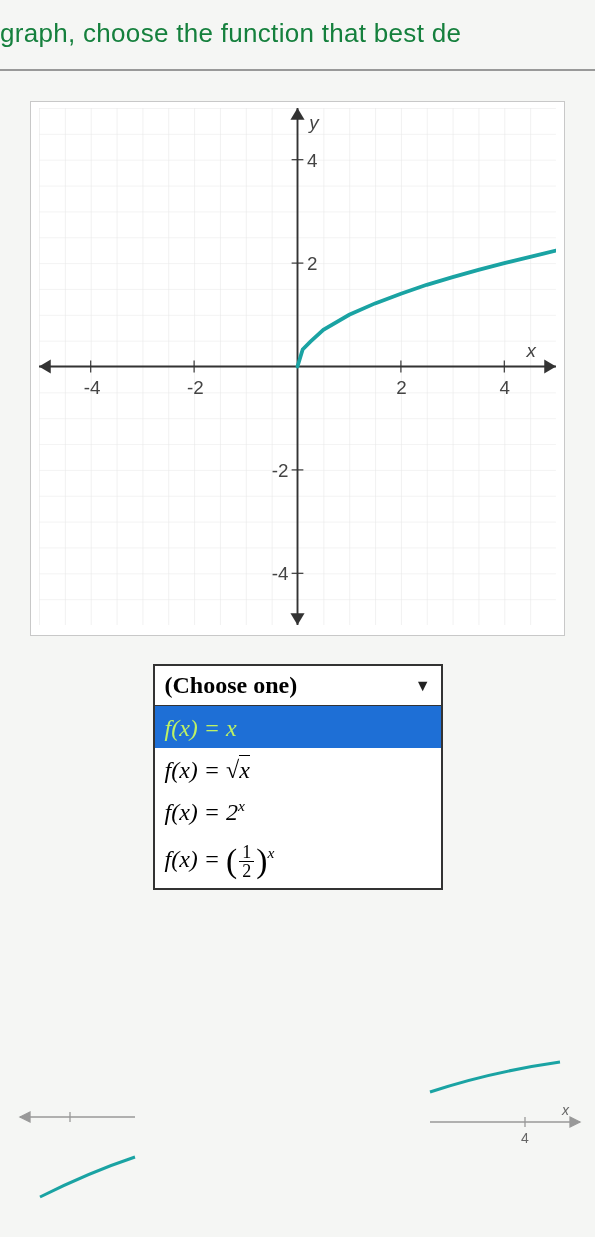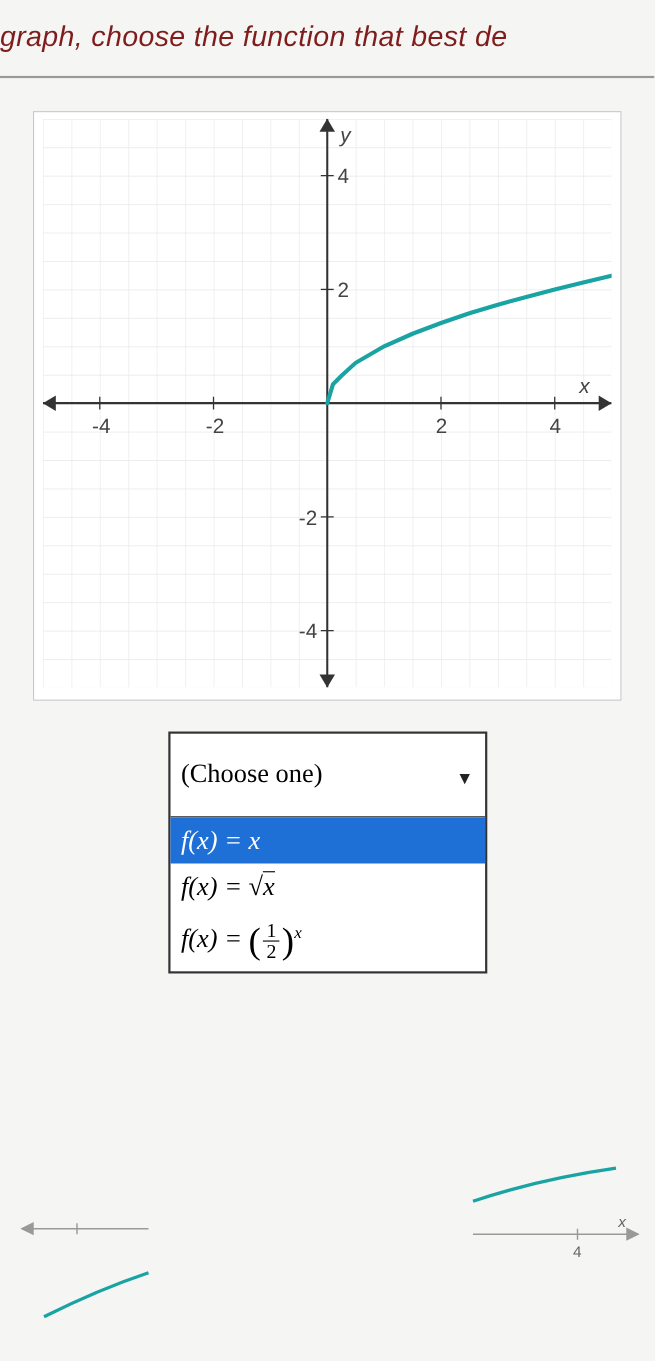--- a/index.html
+++ b/index.html
@@ -6,25 +6,24 @@
     body {
       font-family: Arial, Helvetica, sans-serif;
       background: #f5f6f4;
       width: 595px;
       height: 1237px;
       overflow: hidden;
       position: relative;
     }
     .header-text {
       font-size: 26px;
-      color: #7f1d1d;
+      color: #15803d;
       padding: 18px 0 0 0;
       white-space: nowrap;
       letter-spacing: 0.3px;
-      font-style: italic;
     }
     .hr {
       border: none;
       border-top: 2px solid #999;
       margin: 20px 0 0 0;
     }
     .content {
       padding: 30px 30px 0 30px;
     }
     .chart-panel {
@@ -45,38 +44,39 @@
     }
     .dropdown {
       border: 2px solid #333;
       background: #fff;
       width: 290px;
       font-family: "Times New Roman", serif;
       font-size: 24px;
     }
     .dropdown-header {
       display: flex;
-      align-items: flex-end;
+      align-items: center;
       justify-content: space-between;
-      padding: 24px 10px;
+      padding: 6px 10px;
       border-bottom: 1px solid #333;
+      font-weight: bold;
     }
     .dropdown-header .triangle {
       font-size: 16px;
       color: #222;
     }
     .option {
       padding: 4px 10px 2px 10px;
       font-style: italic;
       line-height: 1.5;
       white-space: nowrap;
     }
     .option.selected {
       background: #1e6fd6;
-      color: #ffffff;
+      color: #bef264;
     }
     .math .base { font-style: italic; }
     .math sup { font-size: 0.65em; vertical-align: 0.55em; }
     .frac {
       display: inline-flex;
       flex-direction: column;
       align-items: center;
       vertical-align: middle;
       font-size: 0.75em;
       line-height: 1;
@@ -163,20 +163,23 @@
         <span>(Choose one)</span>
         <span class="triangle">▼</span>
       </div>
       <div class="option selected math">
         <span class="base">f</span>(<span class="base">x</span>) = <span class="base">x</span>
       </div>
       <div class="option math">
         <span class="base">f</span>(<span class="base">x</span>) = <span class="sqrt-sym">√</span><span style="border-top:1.5px solid #000; padding-top:1px;"><span class="base">x</span></span>
       </div>
       <div class="option math">
+        <span class="base">f</span>(<span class="base">x</span>) = 2<sup><span class="base">x</span></sup>
+      </div>
+      <div class="option math">
         <span class="base">f</span>(<span class="base">x</span>) = <span class="paren-big">(</span><span class="frac">
             <span class="num">1</span>
             <span class="den">2</span>
           </span><span class="paren-big">)</span><sup><span class="base">x</span></sup>
       </div>
     </div>
 
   </div>
 </div>
 

